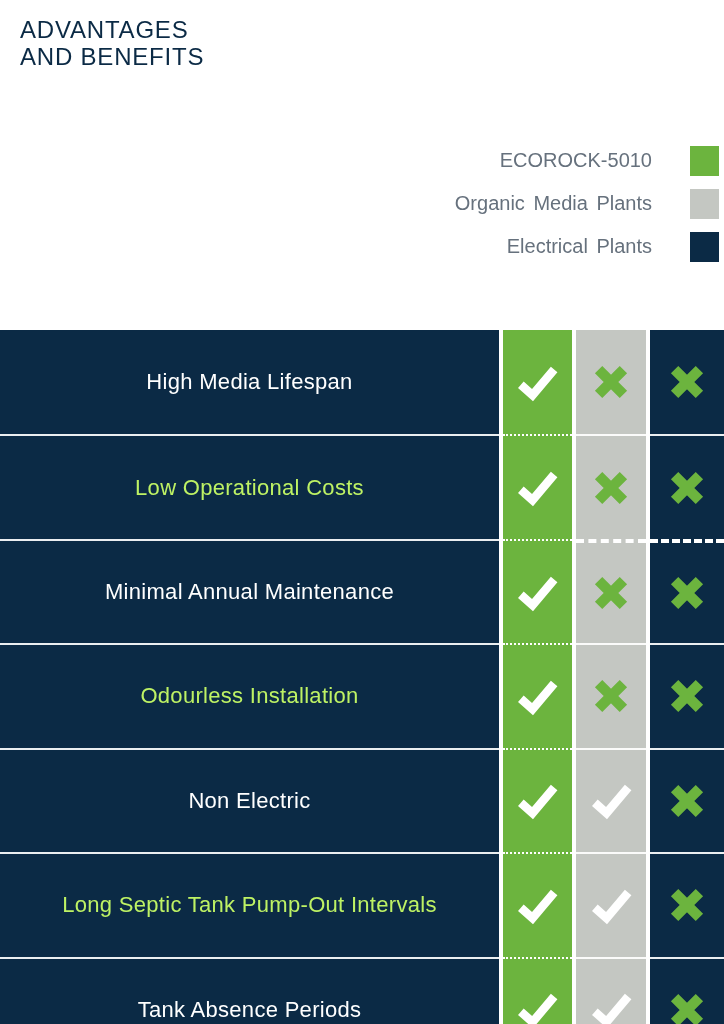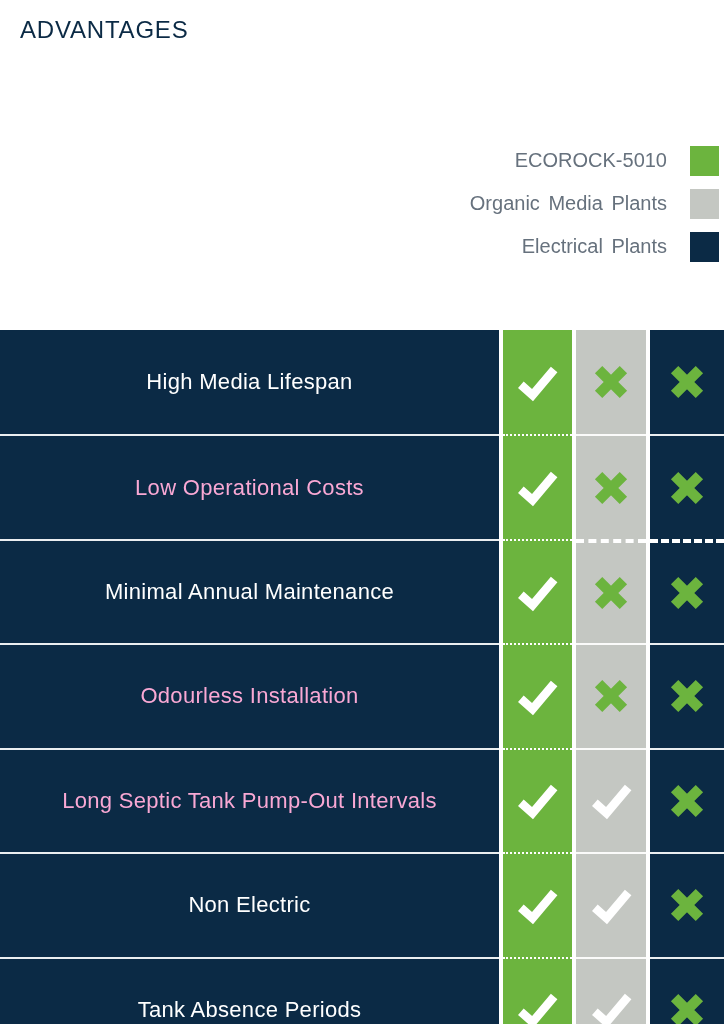--- a/index.html
+++ b/index.html
@@ -30,21 +30,21 @@
     top: 146px;
     right: 5px;
     display: flex;
     flex-direction: column;
     gap: 13px;
   }
   .legend-item {
     display: flex;
     align-items: center;
     justify-content: flex-end;
-    gap: 23px;
+    gap: 38px;
   }
   .legend-label {
     text-align: right;
     color: #66717d;
     font-size: 20px;
     line-height: 1.06;
     word-spacing: 3px;
   }
   .swatch { width: 29px; height: 30px; flex: 0 0 auto; }
   .swatch-green { background: #6cb43e; }
@@ -78,41 +78,42 @@
   .col-green { background: #6cb43e; }
   .col-gray  { background: #c4c7c2; }
   .col-navy  { background: #0b2a45; }
 
   .row-label {
     font-size: 22px;
     color: #ffffff;
     text-align: center;
     letter-spacing: 0.3px;
   }
-  .row-label.green-text { color: #f9a8d4; text-align: right; }
+  .row-label.green-text { color: #bef264; text-align: right; }
 
   
   .row.sep .label-cell { border-top: 2px solid rgba(255,255,255,0.92); }
   .row.sep .spacer     { border-top: 2px solid #ffffff; }
   .row.sep .col-green  { border-top: 2px dotted #ffffff; }
   .row.sep .col-gray   { border-top: 2px solid rgba(255,255,255,0.92); }
   .row.sep .col-navy   { border-top: 2px solid rgba(255,255,255,0.92); }
   
   .row.sep.dashed .col-gray,
   .row.sep.dashed .col-navy { border-top: 4px dashed #ffffff; }
 
   .mark { display: block; }
   .mark.check { width: 49px; height: 45px; }
   .mark.xmark { width: 40px; height: 40px; }
 </style>
 </head>
 <body>
 
 <h1 class="page-title">
   <div>ADVANTAGES</div>
+  <div>AND BENEFITS</div>
 </h1>
 
 <div class="legend">
   <div class="legend-item">
     <div class="legend-label">
       <div>ECOROCK-5010</div>
     </div>
     <div class="swatch swatch-green"></div>
   </div>
   <div class="legend-item">
@@ -213,20 +214,43 @@
       </div>
        <div class="spacer"></div>
        <div class="cell col-navy">
         <svg class="mark xmark" viewBox="0 0 100 100">
        <path d="M19 19 L81 81 M81 19 L19 81" fill="none" stroke="#6cb43e" stroke-width="26"></path>
         </svg>
       </div>
      </div>
     <div class="row sep">
        <div class="cell label-cell">
+         <span class="row-label">Non Electric</span>
+       </div>
+       <div class="spacer"></div>
+       <div class="cell col-green">
+        <svg class="mark check" viewBox="0 0 100 100">
+       <path d="M13 55 L39 78 L87 21" fill="none" stroke="#ffffff" stroke-width="19"></path>
+        </svg>
+      </div>
+       <div class="spacer"></div>
+       <div class="cell col-gray">
+        <svg class="mark check" viewBox="0 0 100 100">
+       <path d="M13 55 L39 78 L87 21" fill="none" stroke="#ffffff" stroke-width="19"></path>
+        </svg>
+      </div>
+       <div class="spacer"></div>
+       <div class="cell col-navy">
+        <svg class="mark xmark" viewBox="0 0 100 100">
+       <path d="M19 19 L81 81 M81 19 L19 81" fill="none" stroke="#6cb43e" stroke-width="26"></path>
+        </svg>
+      </div>
+     </div>
+    <div class="row sep">
+       <div class="cell label-cell">
          <span class="row-label green-text">Long Septic Tank Pump-Out Intervals</span>
        </div>
        <div class="spacer"></div>
        <div class="cell col-green">
         <svg class="mark check" viewBox="0 0 100 100">
        <path d="M13 55 L39 78 L87 21" fill="none" stroke="#ffffff" stroke-width="19"></path>
         </svg>
       </div>
        <div class="spacer"></div>
        <div class="cell col-gray">
@@ -236,43 +260,20 @@
       </div>
        <div class="spacer"></div>
        <div class="cell col-navy">
         <svg class="mark xmark" viewBox="0 0 100 100">
        <path d="M19 19 L81 81 M81 19 L19 81" fill="none" stroke="#6cb43e" stroke-width="26"></path>
         </svg>
       </div>
      </div>
     <div class="row sep">
        <div class="cell label-cell">
-         <span class="row-label">Non Electric</span>
-       </div>
-       <div class="spacer"></div>
-       <div class="cell col-green">
-        <svg class="mark check" viewBox="0 0 100 100">
-       <path d="M13 55 L39 78 L87 21" fill="none" stroke="#ffffff" stroke-width="19"></path>
-        </svg>
-      </div>
-       <div class="spacer"></div>
-       <div class="cell col-gray">
-        <svg class="mark check" viewBox="0 0 100 100">
-       <path d="M13 55 L39 78 L87 21" fill="none" stroke="#ffffff" stroke-width="19"></path>
-        </svg>
-      </div>
-       <div class="spacer"></div>
-       <div class="cell col-navy">
-        <svg class="mark xmark" viewBox="0 0 100 100">
-       <path d="M19 19 L81 81 M81 19 L19 81" fill="none" stroke="#6cb43e" stroke-width="26"></path>
-        </svg>
-      </div>
-     </div>
-    <div class="row sep">
-       <div class="cell label-cell">
          <span class="row-label">Tank Absence Periods</span>
        </div>
        <div class="spacer"></div>
        <div class="cell col-green">
         <svg class="mark check" viewBox="0 0 100 100">
        <path d="M13 55 L39 78 L87 21" fill="none" stroke="#ffffff" stroke-width="19"></path>
         </svg>
       </div>
        <div class="spacer"></div>
        <div class="cell col-gray">

